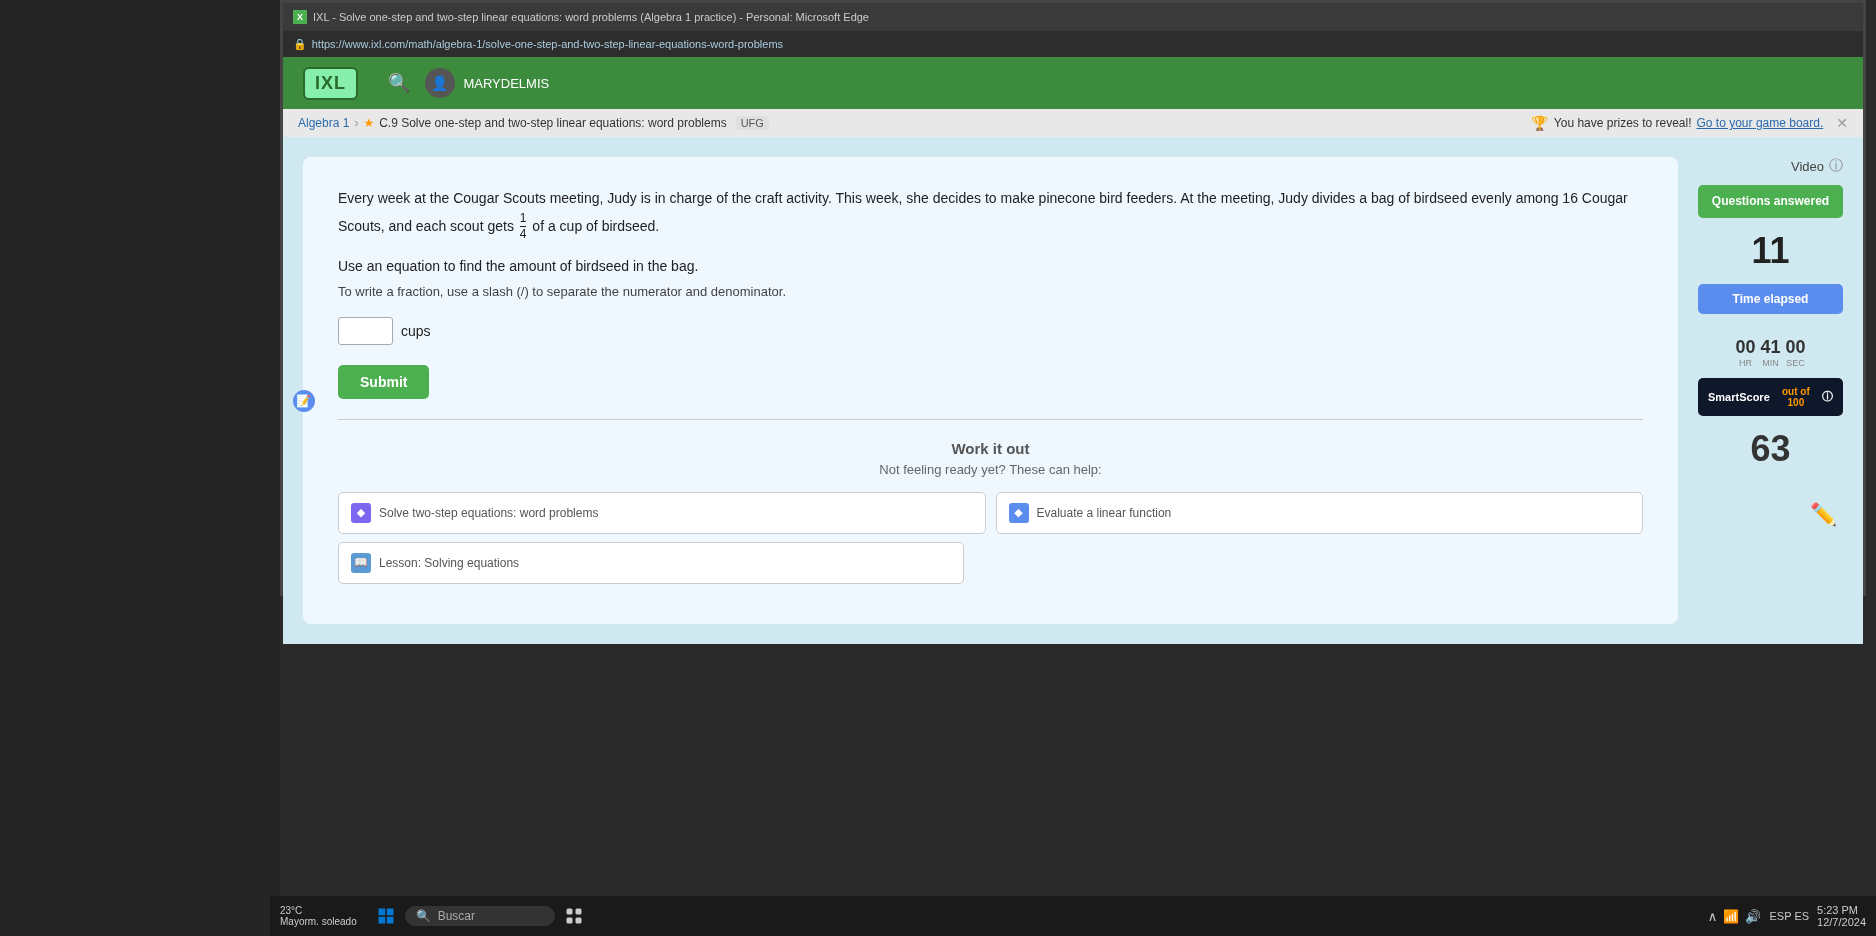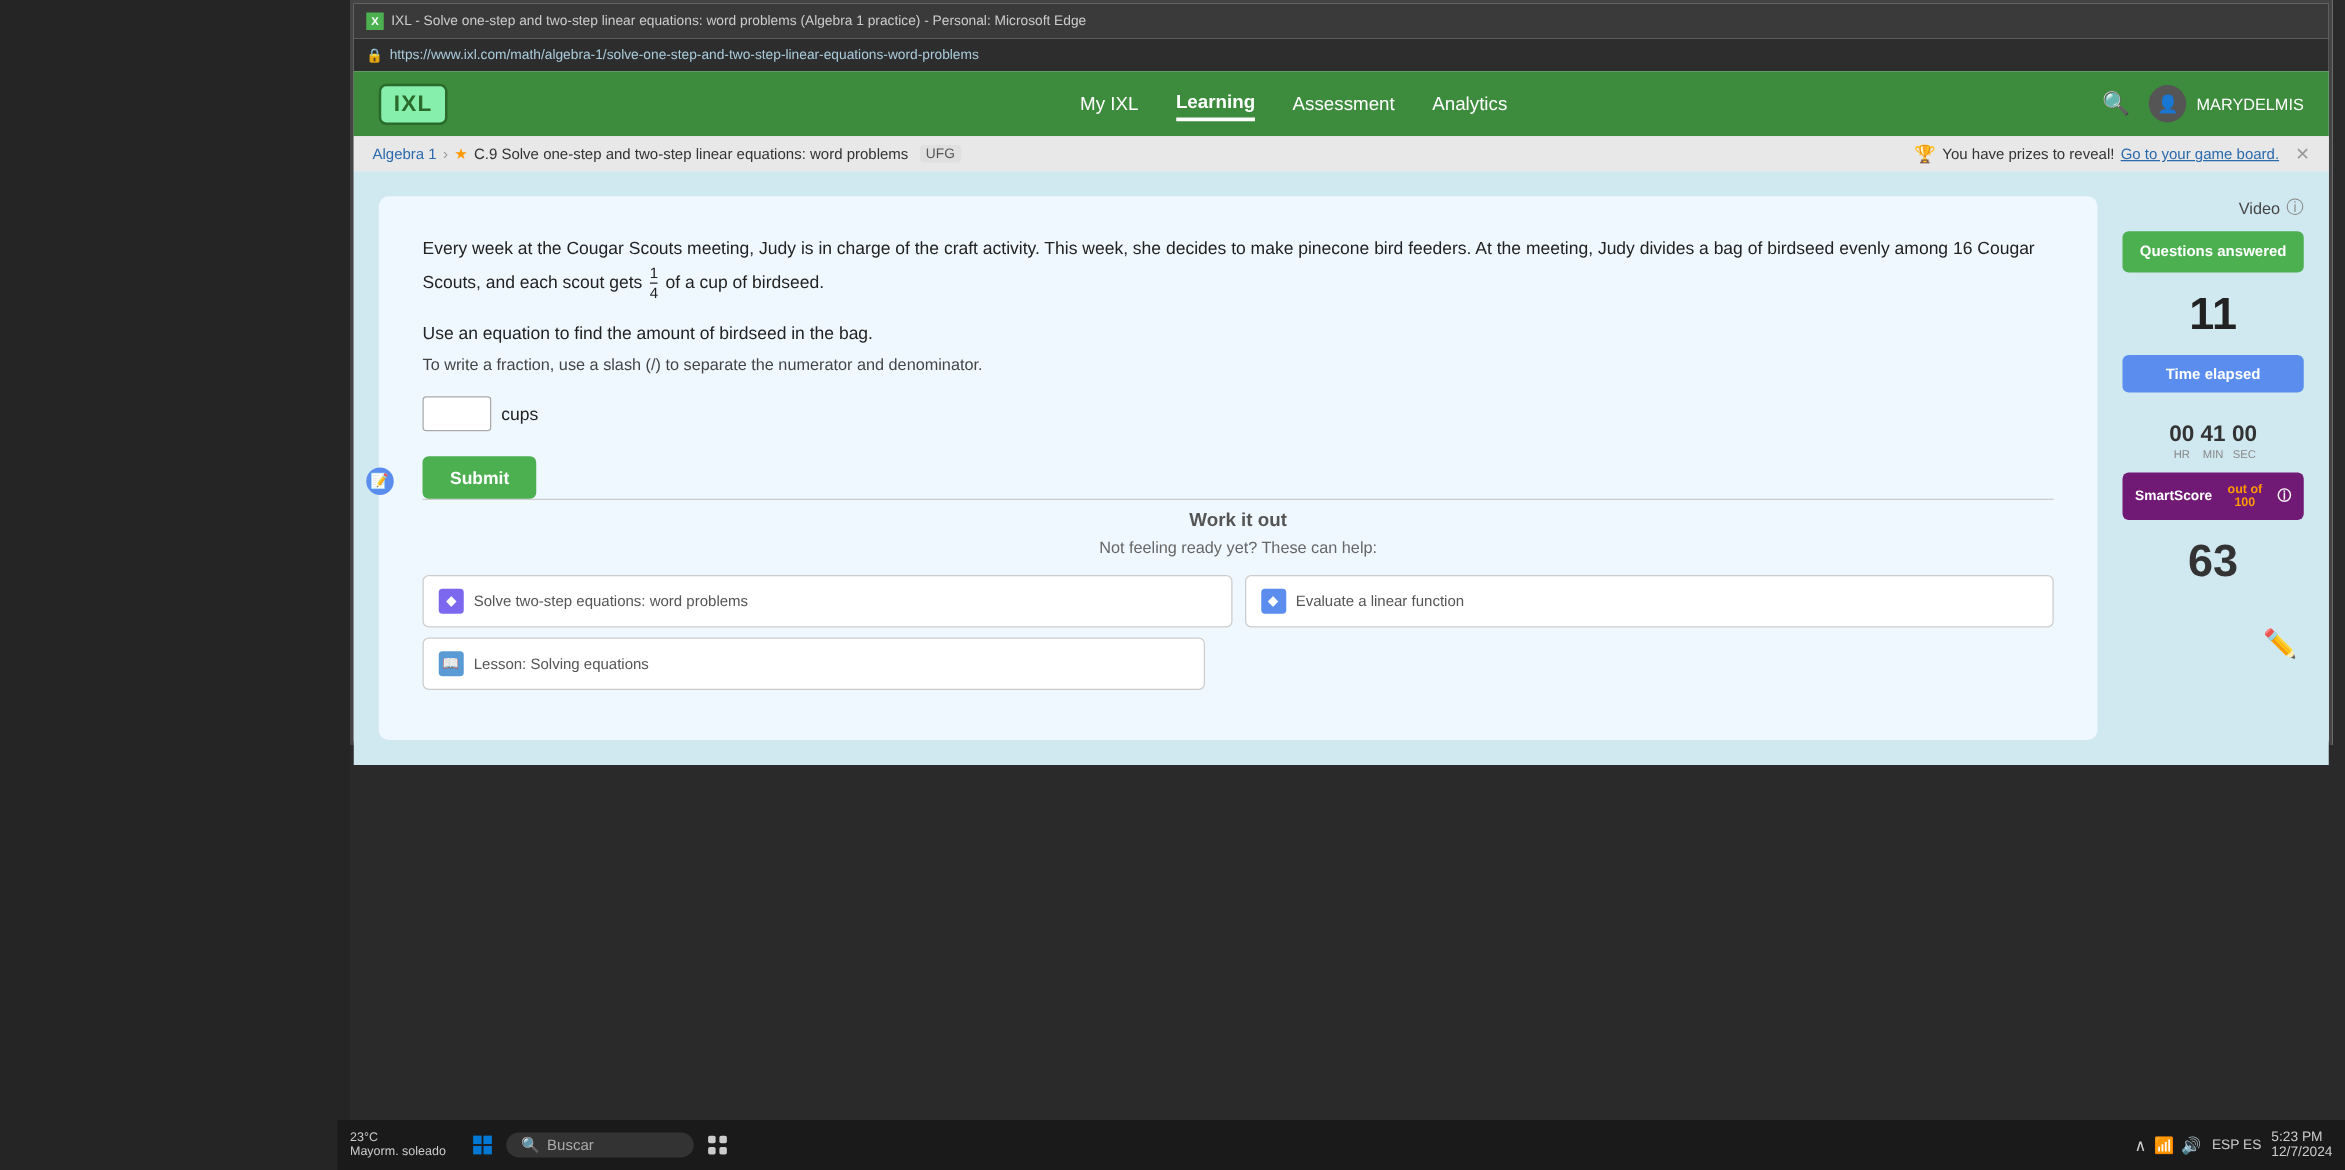--- a/index.html
+++ b/index.html
@@ -229,22 +229,23 @@
       border-radius: 5px;
       padding: 9px 22px;
       font-size: 14px;
       cursor: pointer;
       font-weight: bold;
     }
 
     
     .work-section {
       text-align: center;
-      padding: 8px 0 10px;
+      padding: 20px 0 10px;
       border-top: 1px solid #ccc;
+      margin-top: 20px;
     }
     .work-title { font-size: 15px; color: #555; font-weight: bold; margin-bottom: 5px; }
     .work-subtitle { font-size: 13px; color: #666; margin-bottom: 15px; }
     .help-links {
       display: flex;
       flex-direction: column;
       gap: 8px;
     }
     .help-row { display: flex; gap: 10px; }
     .help-card {
@@ -322,21 +323,21 @@
       justify-content: center;
       gap: 5px;
       margin-top: 13px;
     }
     .timer-cell {
       text-align: center;
     }
     .timer-value { font-size: 18px; font-weight: bold; color: #333; }
     .timer-label { font-size: 9px; color: #888; text-transform: uppercase; }
     .smart-score-btn {
-      background: #701a75;
+      background: #0f172a;
       color: #fff;
       border: none;
       border-radius: 5px;
       padding: 8px 10px;
       font-size: 11px;
       text-align: center;
       cursor: pointer;
       font-weight: bold;
       display: flex;
       align-items: center;
@@ -439,26 +440,20 @@
   </div>
 
   <div class="browser-addressbar">
     <span class="lock-icon">🔒</span>
     <span class="address-url">https://www.ixl.com/math/algebra-1/solve-one-step-and-two-step-linear-equations-word-problems</span>
   </div>
 
   <div class="ixl-nav">
     <div class="ixl-logo">
       <span>IXL</span>
-    </div>
-    <div class="nav-links">
-      <span class="nav-link">My IXL</span>
-      <span class="nav-link active">Learning</span>
-      <span class="nav-link">Assessment</span>
-      <span class="nav-link">Analytics</span>
     </div>
     <div class="nav-right">
       <span class="nav-search-icon">🔍</span>
       <div class="nav-user">
         <div class="user-avatar">👤</div>
         <span>MARYDELMIS</span>
       </div>
     </div>
   </div>
 

